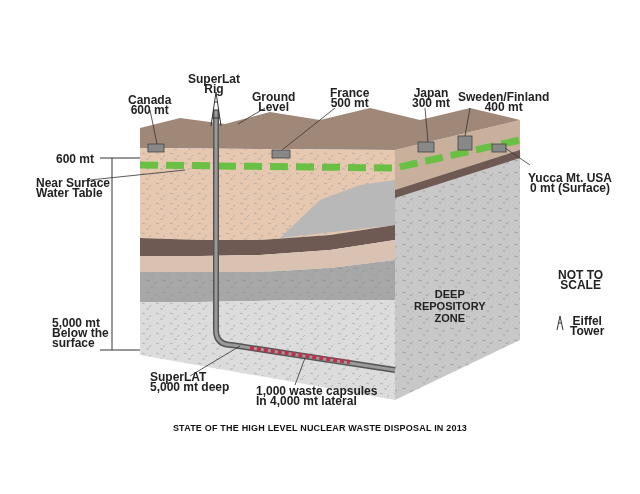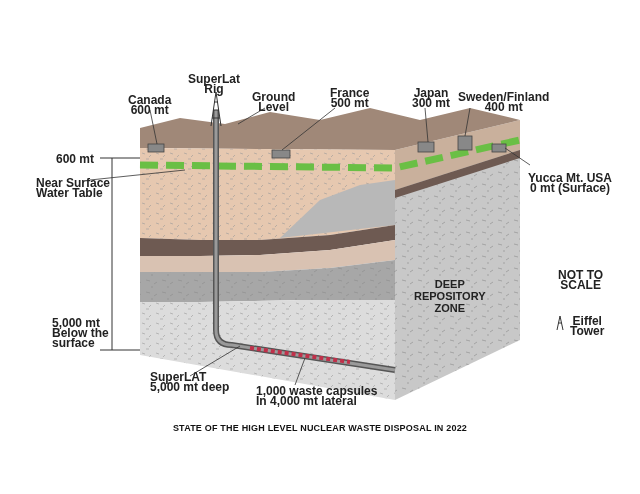--- a/index.html
+++ b/index.html
@@ -1,20 +1,20 @@
 <!DOCTYPE html>
 <html><head>
 <meta charset="utf-8">
 <style>
   html, body { margin:0; padding:0; background:#ffffff; }
   body { width:640px; height:494px; position:relative; overflow:hidden; font-family:"Liberation Sans", sans-serif; }
   svg { position:absolute; left:0; top:0; }
   .lbl { position:absolute; font-size:12px; font-weight:bold; color:#222; line-height:10px; text-align:center; white-space:nowrap; }
   .lbl.left { text-align:left; }
-  .lbl.big { font-size:11px; line-height:12px; }
+  .lbl.big { font-size:11px; line-height:12px;margin-top:10px; }
   .caption { position:absolute; left:0; width:640px; top:423px; text-align:center; font-size:9px; font-weight:bold; color:#111; letter-spacing:0.2px; }
 </style>
 </head>
 <body>
 
 <svg width="640" height="494" viewBox="0 0 640 494">
   <defs>
     <pattern id="speck" width="14" height="10" patternUnits="userSpaceOnUse">
       <path d="M2 3 l3 1 M9 7 l2 -2 M6 9 l3 0" stroke="#999" stroke-width="0.6" fill="none"></path>
     </pattern>
@@ -97,13 +97,13 @@
 <div class="lbl" style="left:528px;top:164px;margin-top:9px;">Yucca Mt. USA<br>0 mt (Surface)</div>
 <div class="lbl left" style="left:56px;top:154px;">600 mt</div>
 <div class="lbl left" style="left:36px;top:178px;">Near Surface<br>Water Table</div>
 <div class="lbl left" style="left:52px;top:318px;">5,000 mt<br>Below the<br>surface</div>
 <div class="lbl left" style="left:150px;top:372px;">SuperLAT<br>5,000 mt deep</div>
 <div class="lbl left" style="left:256px;top:386px;">1,000 waste capsules<br>In 4,000 mt lateral</div>
 <div class="lbl big" style="left:414px;top:278px;">DEEP<br>REPOSITORY<br>ZONE</div>
 <div class="lbl" style="left:558px;top:270px;text-align:center;">NOT TO<br>SCALE</div>
 <div class="lbl" style="left:570px;top:316px;">Eiffel<br>Tower</div>
 
-<div class="caption">STATE OF THE HIGH LEVEL NUCLEAR WASTE DISPOSAL IN 2022</div>
+<div class="caption">STATE OF THE HIGH LEVEL NUCLEAR WASTE DISPOSAL IN 2013</div>
 
 </body></html>

